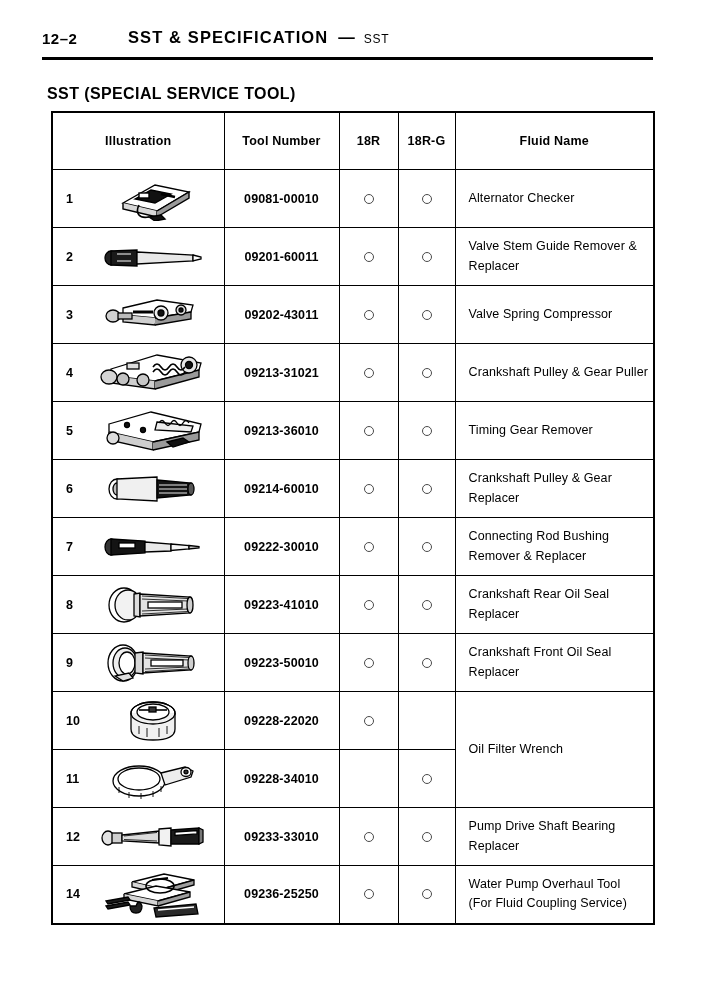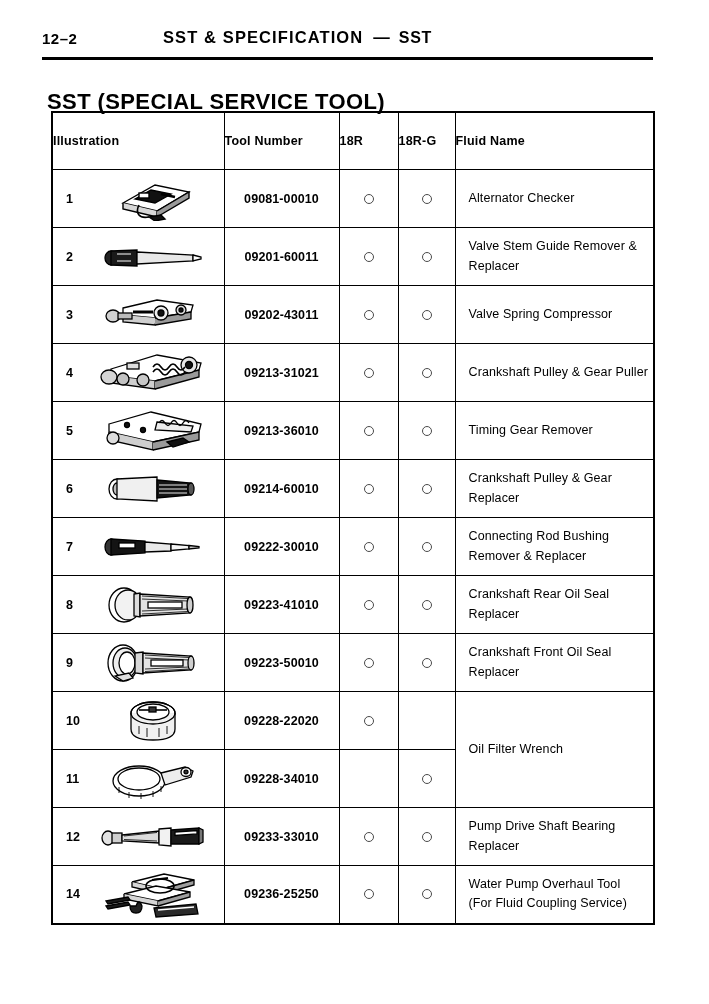--- a/index.html
+++ b/index.html
@@ -38,47 +38,46 @@
     left: 128px;
     top: 0px;
     display: flex;
     align-items: baseline;
   }
   #header-title {
     font-size: 16.5px;
     font-weight: 700;
     letter-spacing: 1.1px;
     white-space: nowrap;
-    margin-left: 35px;
   }
   #header-dash {
     font-size: 16.5px;
     font-weight: 700;
     margin: 0 9px 0 10px;
   }
   #header-sub {
-    font-size: 16px;
-    font-weight: 700;
+    font-size: 12px;
+    font-weight: 400;
     letter-spacing: 0.7px;
   }
   #header-rule {
     position: absolute;
     left: 42px;
     top: 29px;
     width: 611px;
     height: 2.5px;
     background: #000;
   }
 
   
   #section-title {
     position: absolute;
     left: 47px;
     top: 74px;
-    font-size: 22px;
+    font-size: 16px;
     font-weight: 700;
     letter-spacing: 0.4px;
   }
 
   
   #sst-table {
     position: absolute;
     left: 51px;
     top: 111px;
     width: 602px;
@@ -95,21 +94,21 @@
   col.c-illu   { width: 172px; }
   col.c-num    { width: 115px; }
   col.c-18r    { width: 59px; }
   col.c-18rg   { width: 57px; }
   col.c-name   { width: 199px; }
 
   thead th {
     height: 56px;
     font-size: 12.5px;
     font-weight: 700;
-    text-align: left;
+    text-align: center;
     letter-spacing: 0.2px;
   }
   tbody tr { height: 58px; }
 
   .cell-illu {
     position: relative;
   }
   .rownum {
     position: absolute;
     left: 13px;

